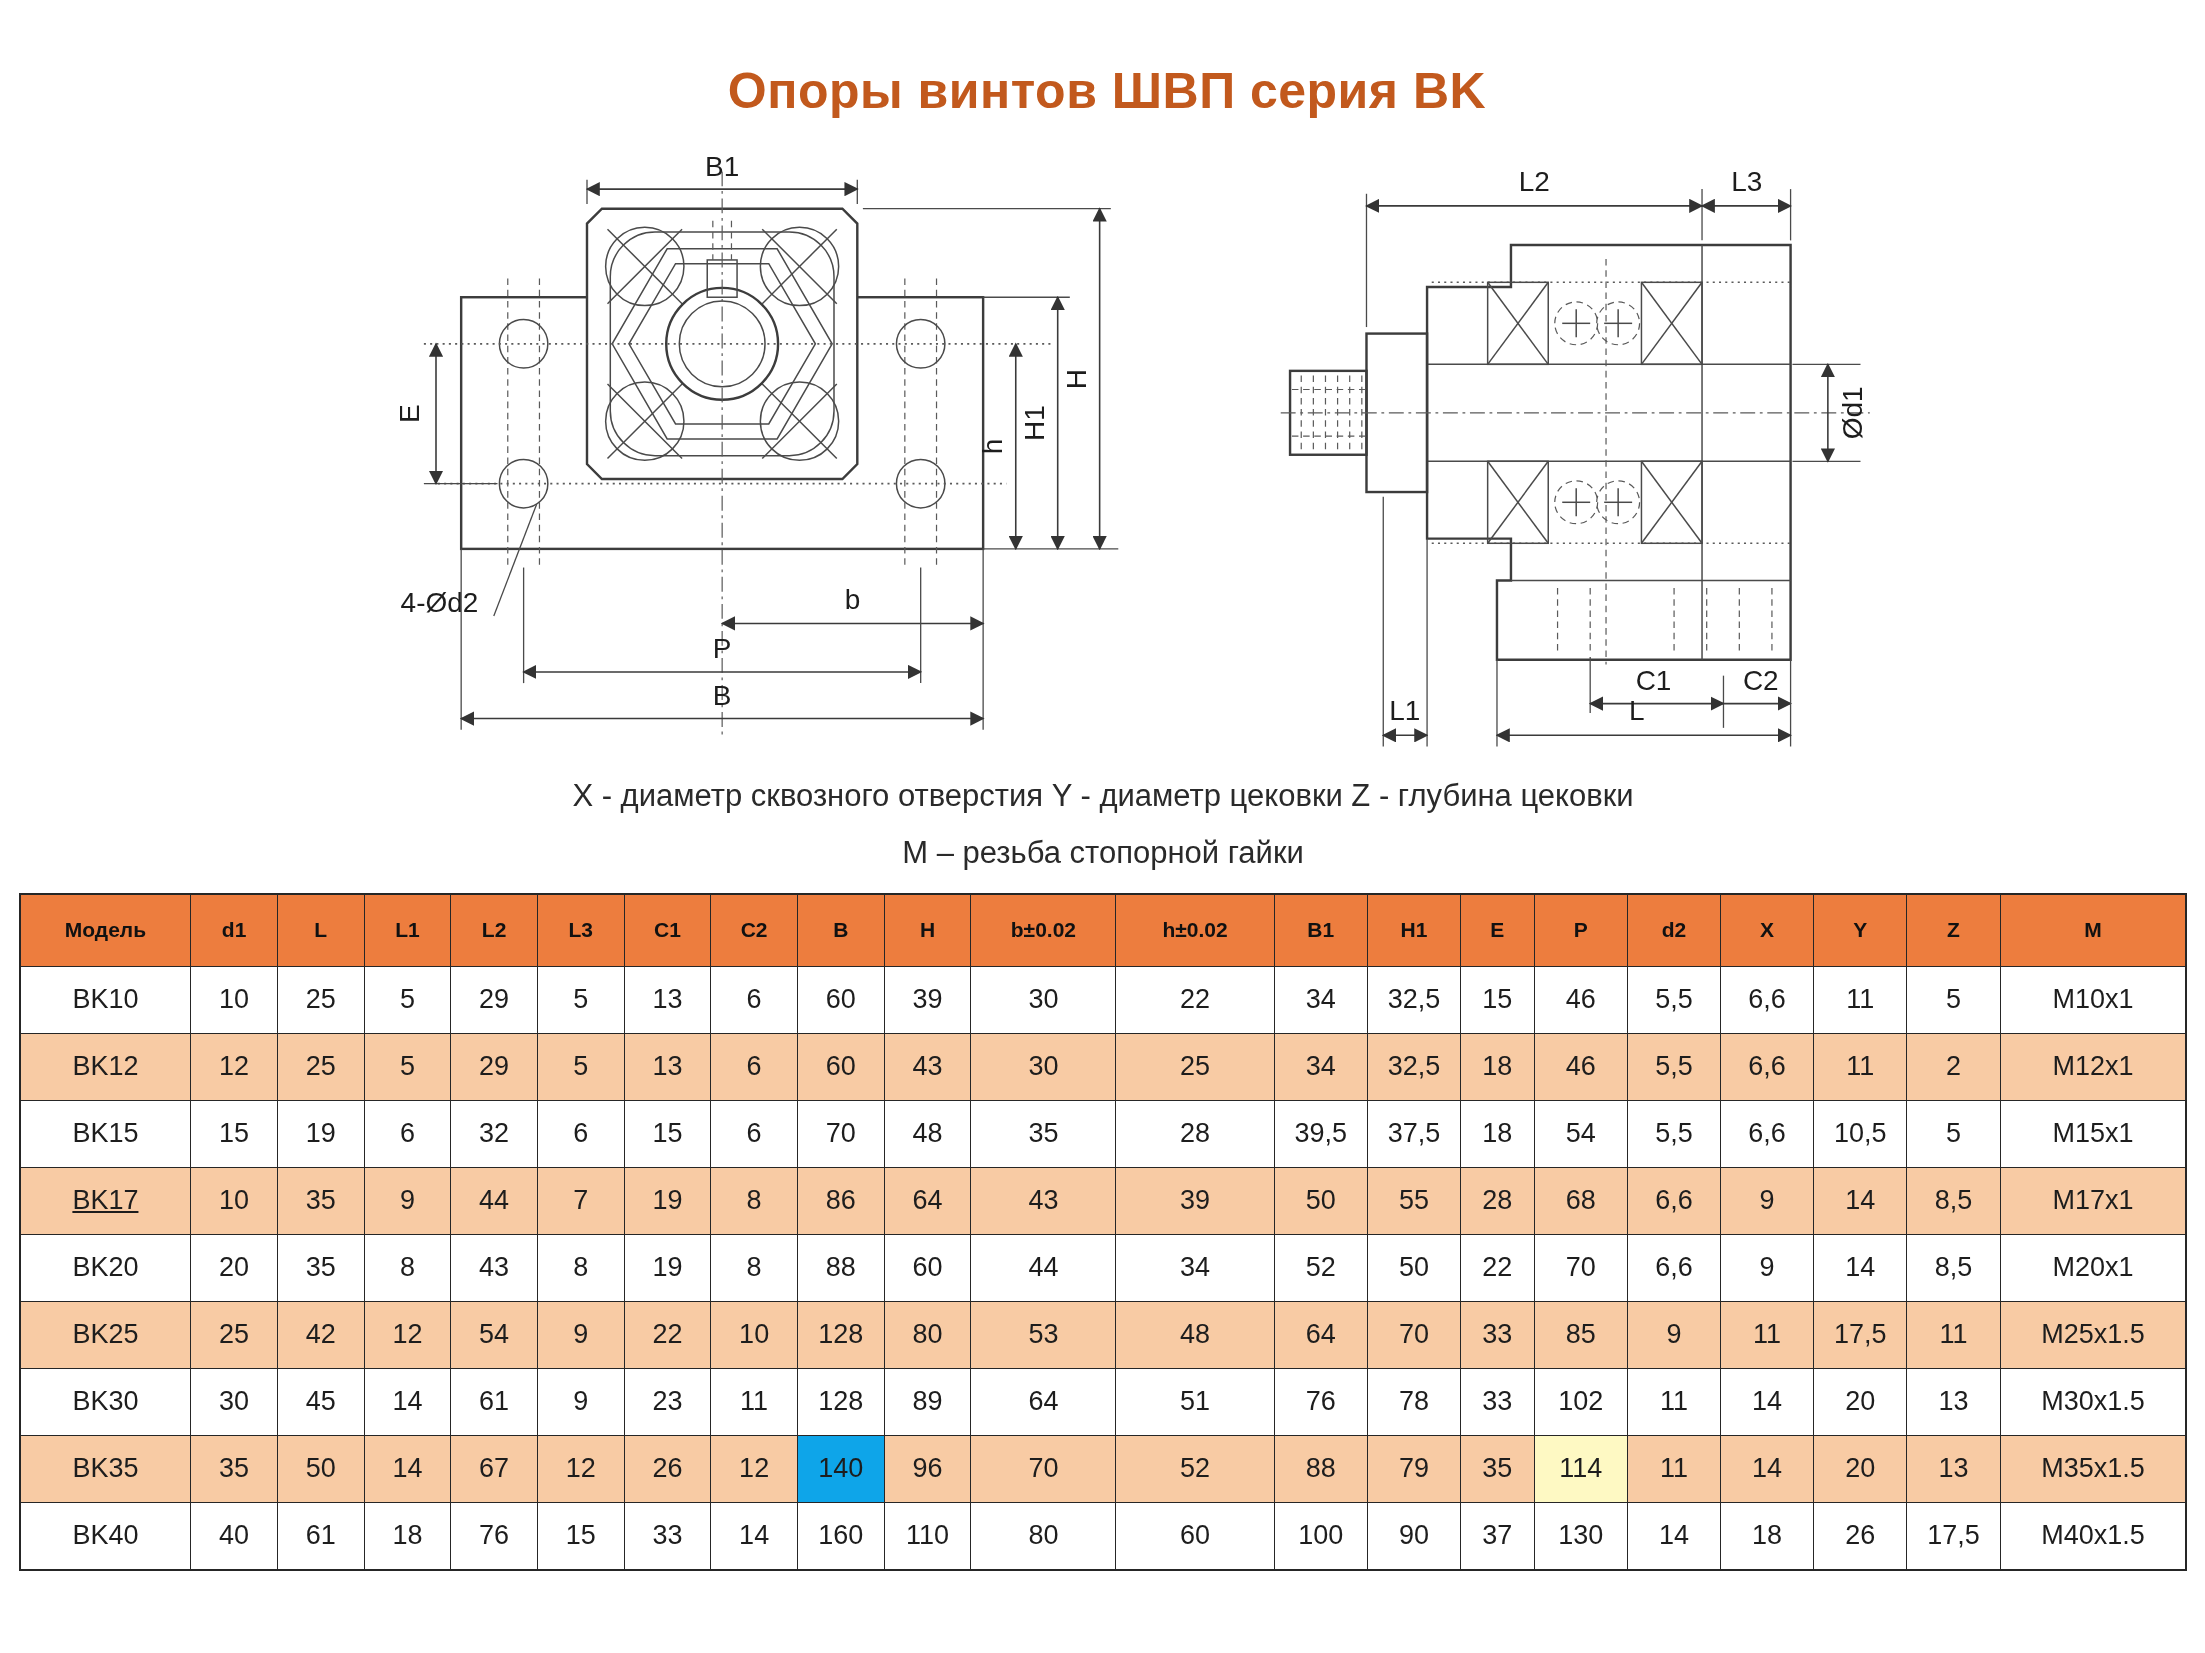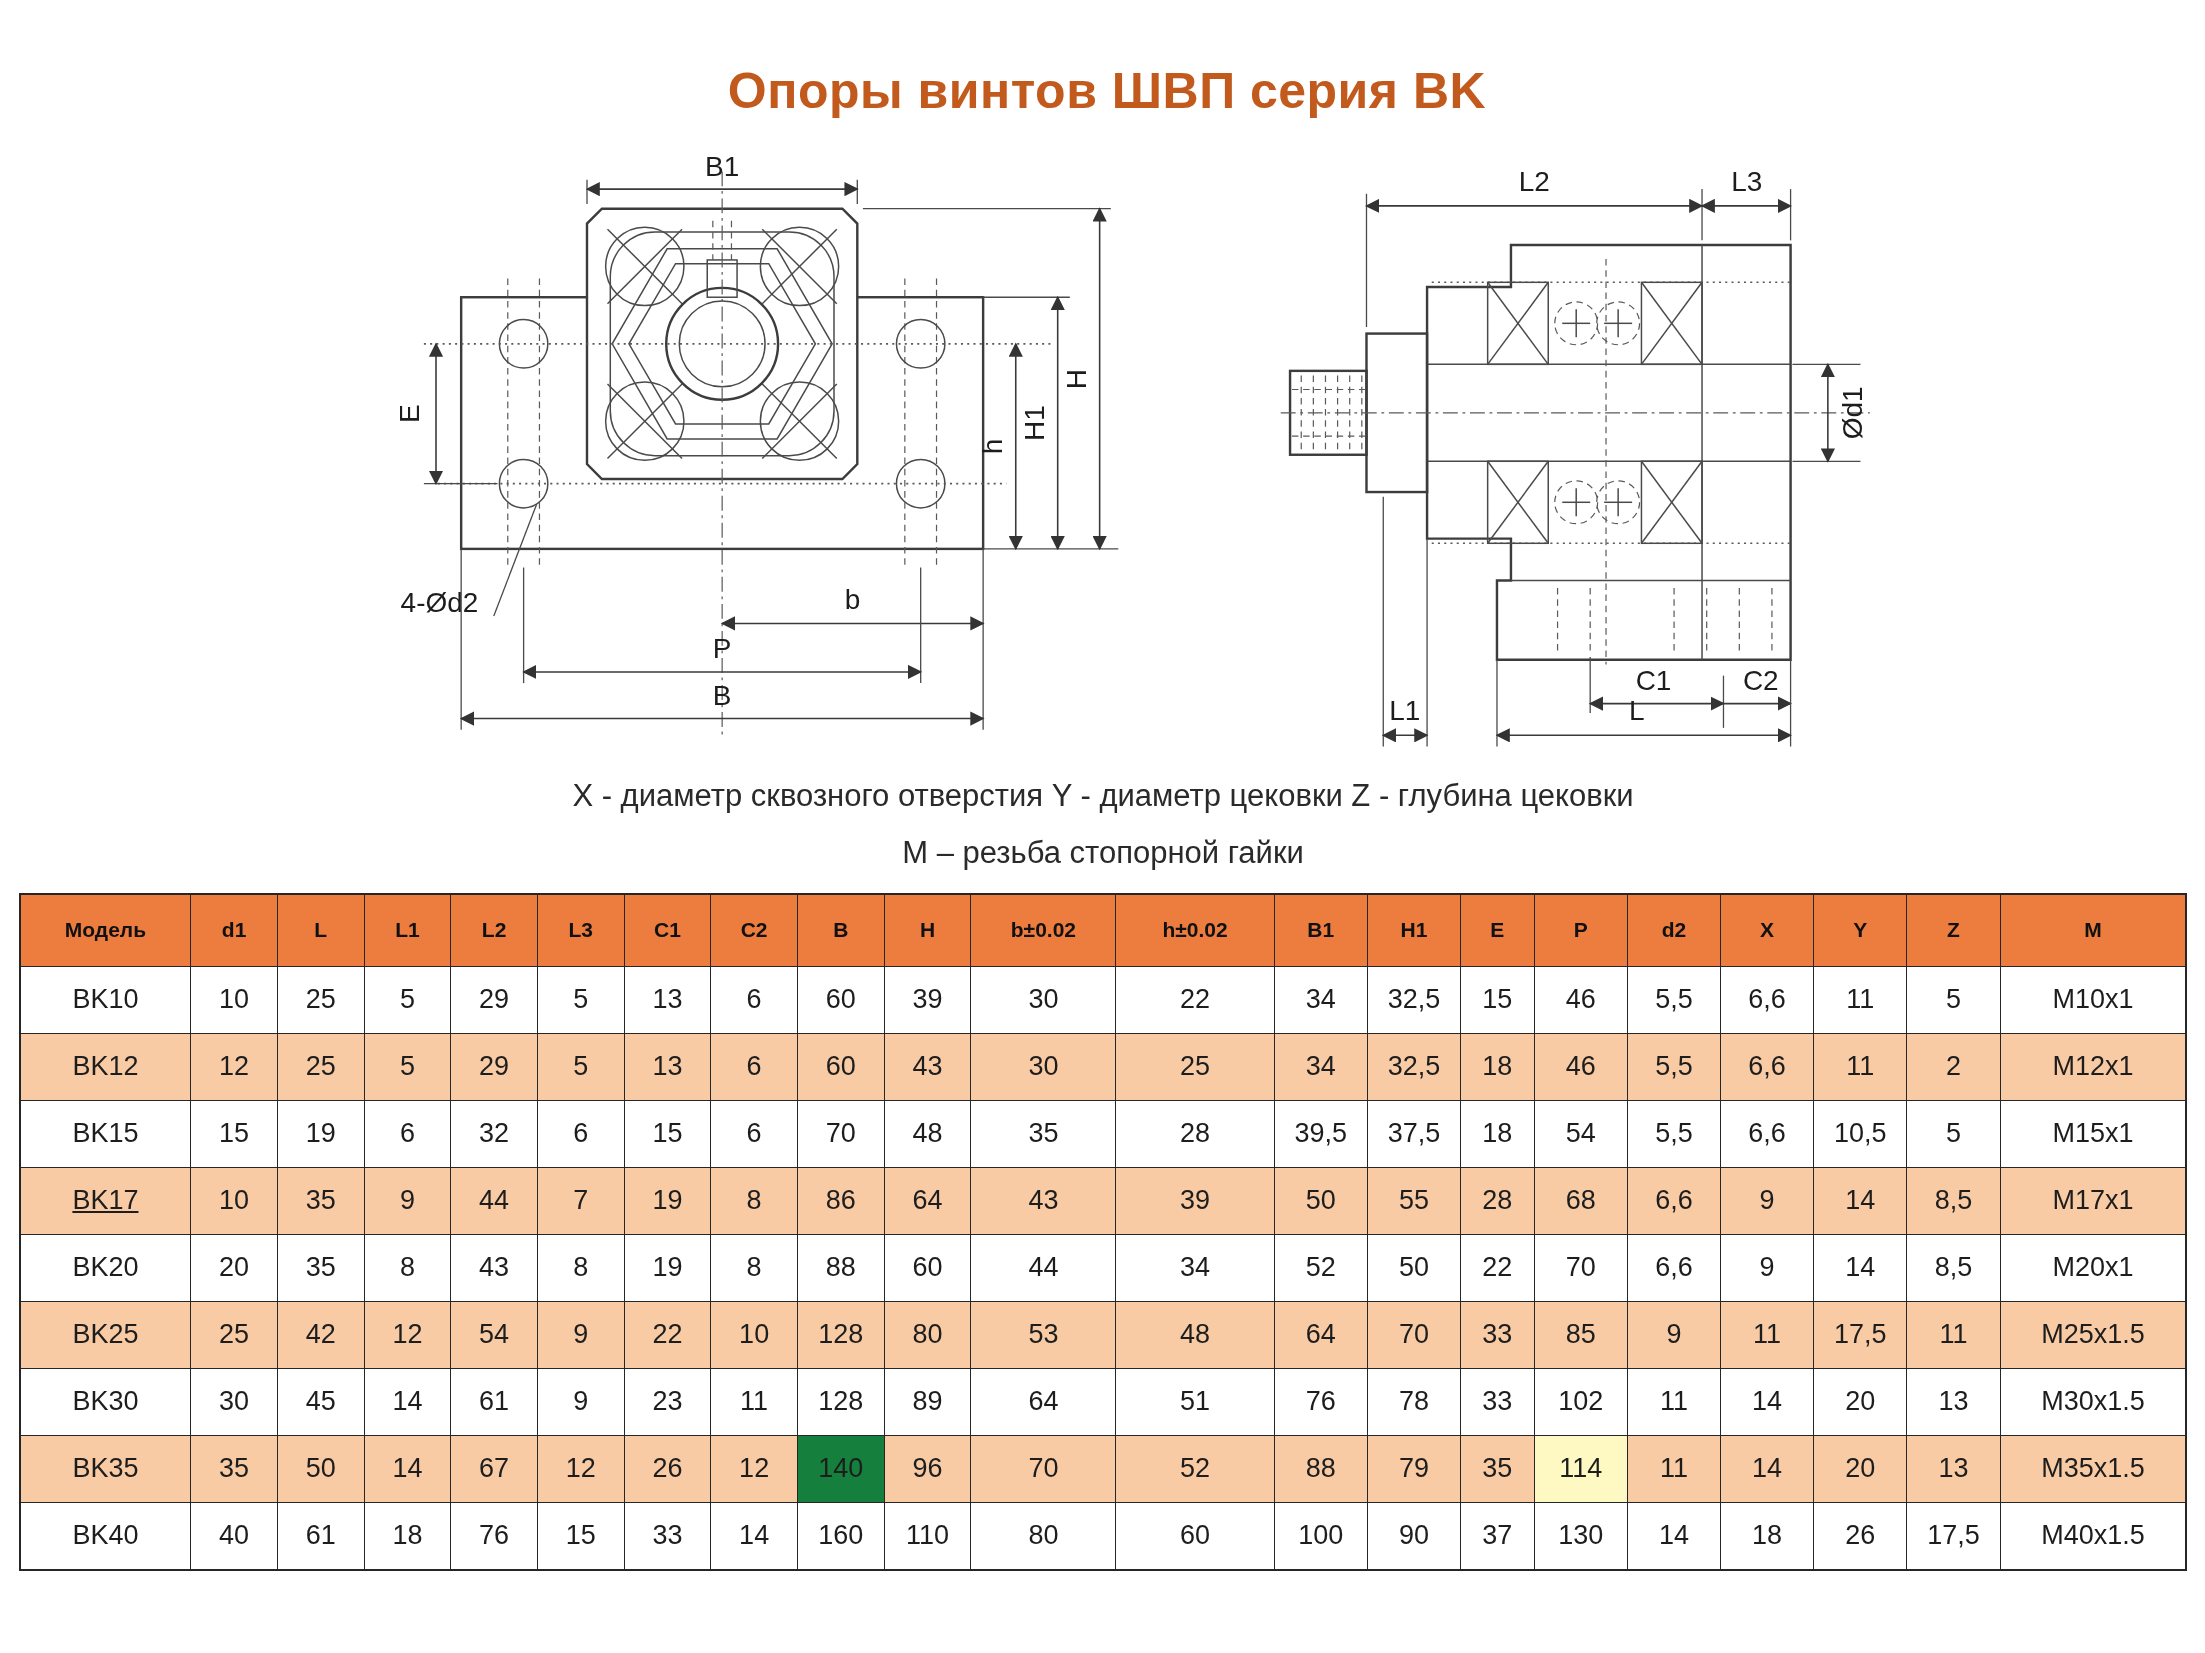--- a/index.html
+++ b/index.html
@@ -444,21 +444,21 @@
         </tr>
         <tr>
           <td style="background: rgb(248, 203, 164);">BK35</td>
           <td style="background: rgb(248, 203, 164);">35</td>
           <td style="background: rgb(248, 203, 164);">50</td>
           <td style="background: rgb(248, 203, 164);">14</td>
           <td style="background: rgb(248, 203, 164);">67</td>
           <td style="background: rgb(248, 203, 164);">12</td>
           <td style="background: rgb(248, 203, 164);">26</td>
           <td style="background: rgb(248, 203, 164);">12</td>
-          <td style="background: #15803d;">140</td>
+          <td style="background: #0ea5e9;">140</td>
           <td style="background: rgb(248, 203, 164);">96</td>
           <td style="background: rgb(248, 203, 164);">70</td>
           <td style="background: rgb(248, 203, 164);">52</td>
           <td style="background: rgb(248, 203, 164);">88</td>
           <td style="background: rgb(248, 203, 164);">79</td>
           <td style="background: rgb(248, 203, 164);">35</td>
           <td style="background: #fef9c3;">114</td>
           <td style="background: rgb(248, 203, 164);">11</td>
           <td style="background: rgb(248, 203, 164);">14</td>
           <td style="background: rgb(248, 203, 164);">20</td>

